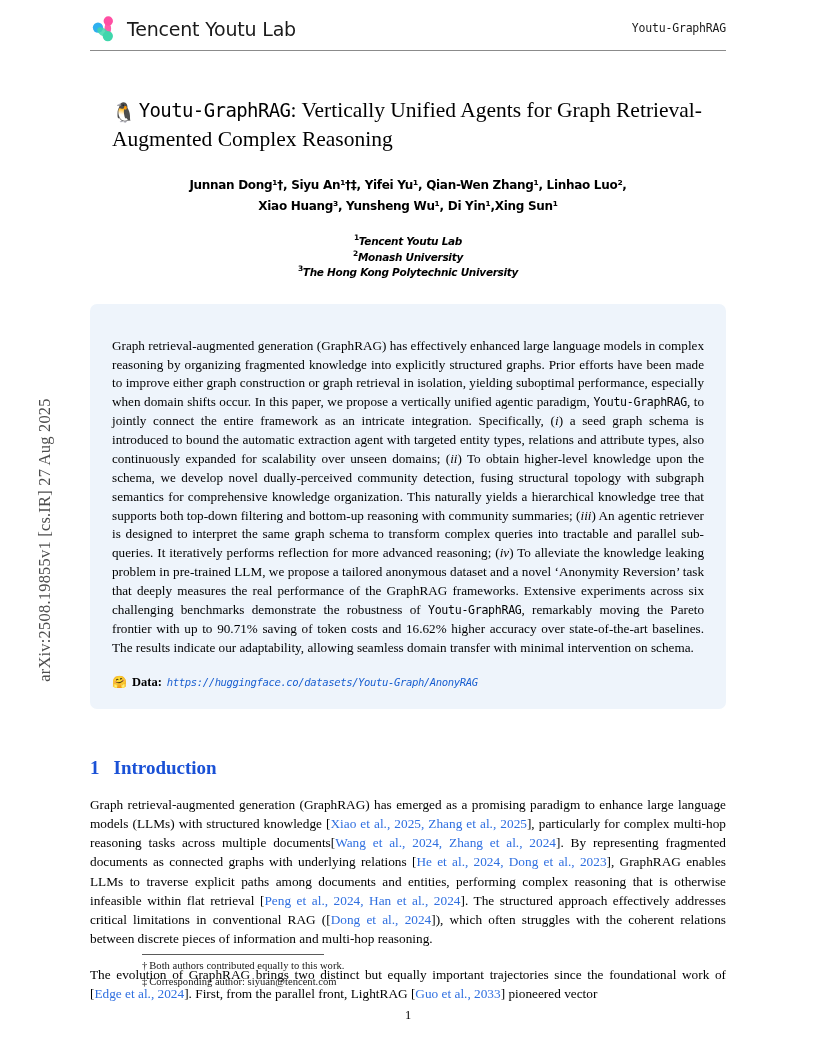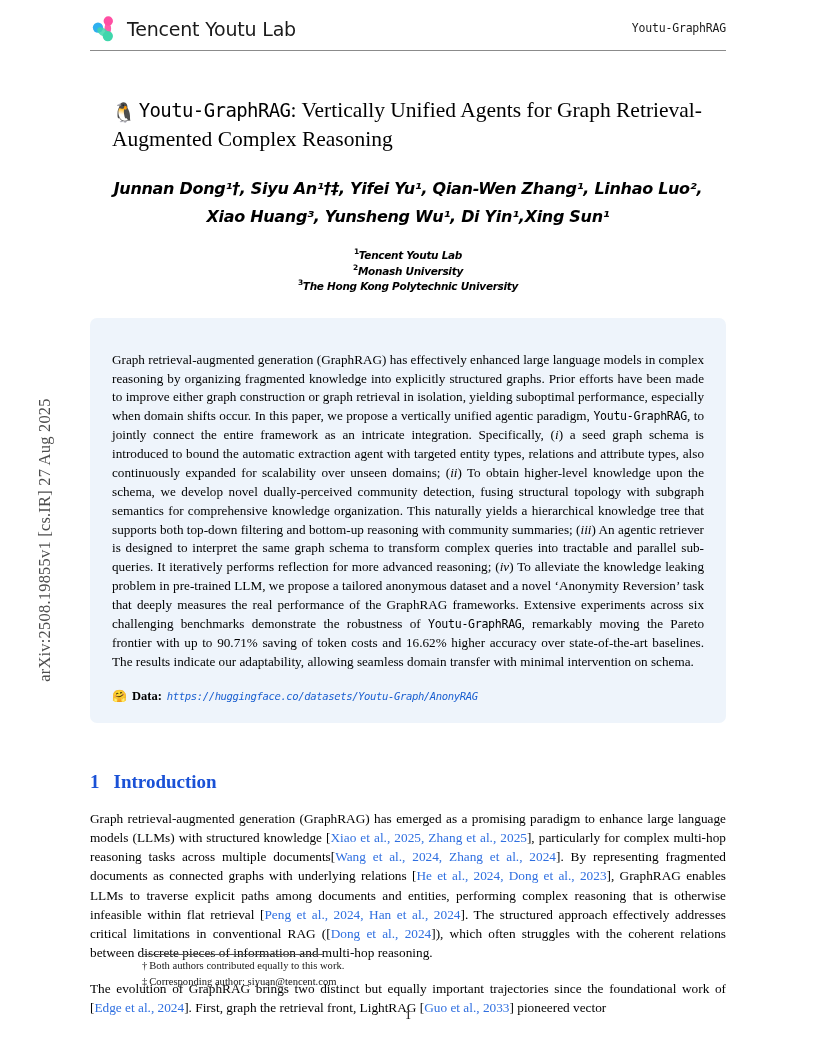--- a/index.html
+++ b/index.html
@@ -106,23 +106,22 @@
     font-size: 19px;
     vertical-align: -2px;
     margin-right: 3px;
   }
 
   
   #authors {
     margin-top: 22px;
     text-align: center;
     font-family: "DejaVu Sans", sans-serif;
-    font-style: italic;
     font-weight: bold;
-    font-size: 16px;
+    font-size: 12px;
     line-height: 1.75;
     letter-spacing: -0.3px;
   }
   #authors sup, #affiliations sup { font-size: 7.5px; font-style: normal; font-weight: bold; }
 
   #affiliations {
     margin-top: 16px;
     text-align: center;
     font-family: "DejaVu Sans", sans-serif;
     font-style: italic;
@@ -272,21 +271,21 @@
     </div>
   </div>
 
   <div id="intro-heading">
     <span>1</span>
     <span>Introduction</span>
   </div>
 
   <p class="body-par"><span>Graph retrieval-augmented generation (GraphRAG) has emerged as a promising paradigm to enhance large language models (LLMs) with structured knowledge [</span><span class="cite">Xiao et al., 2025, Zhang et al., 2025</span><span>], particularly for complex multi-hop reasoning tasks across multiple documents[</span><span class="cite">Wang et al., 2024, Zhang et al., 2024</span><span>]. By representing fragmented documents as connected graphs with underlying relations [</span><span class="cite">He et al., 2024, Dong et al., 2023</span><span>], GraphRAG enables LLMs to traverse explicit paths among documents and entities, performing complex reasoning that is otherwise infeasible within flat retrieval [</span><span class="cite">Peng et al., 2024, Han et al., 2024</span><span>]. The structured approach effectively addresses critical limitations in conventional RAG ([</span><span class="cite">Dong et al., 2024</span><span>]), which often struggles with the coherent relations between discrete pieces of information and multi-hop reasoning.</span></p>
 
-  <p class="body-par"><span>The evolution of GraphRAG brings two distinct but equally important trajectories since the foundational work of [</span><span class="cite">Edge et al., 2024</span><span>].  First, graph the retrieval front, LightRAG [</span><span class="cite">Guo et al., 2033</span><span>] pioneered vector</span></p>
+  <p class="body-par"><span>The evolution of GraphRAG brings two distinct but equally important trajectories since the foundational work of [</span><span class="cite">Edge et al., 2024</span><span>].  First, from the parallel front, LightRAG [</span><span class="cite">Guo et al., 2033</span><span>] pioneered vector</span></p>
 
   <div id="footnote-zone">
     <hr id="footnote-rule">
     <div class="footnote"><span class="mark">†</span><span>Both authors contributed equally to this work.</span></div>
     <div class="footnote"><span class="mark">‡</span><span>Corresponding author: siyuan@tencent.com</span></div>
   </div>
 
   <div id="page-number">1</div>
 
 </div>

